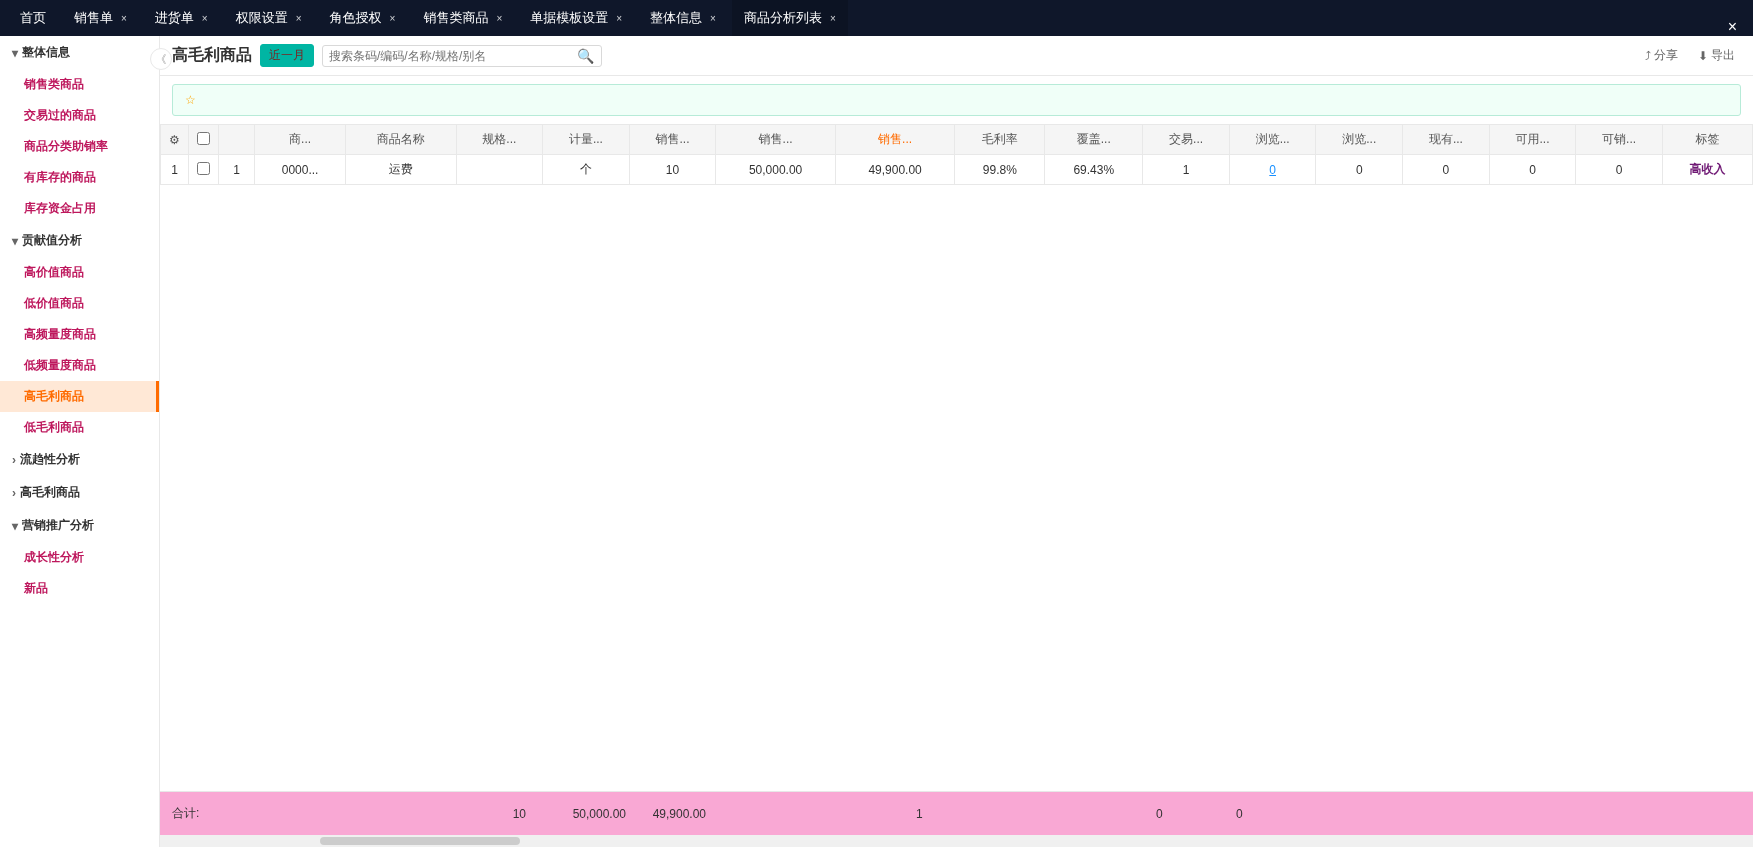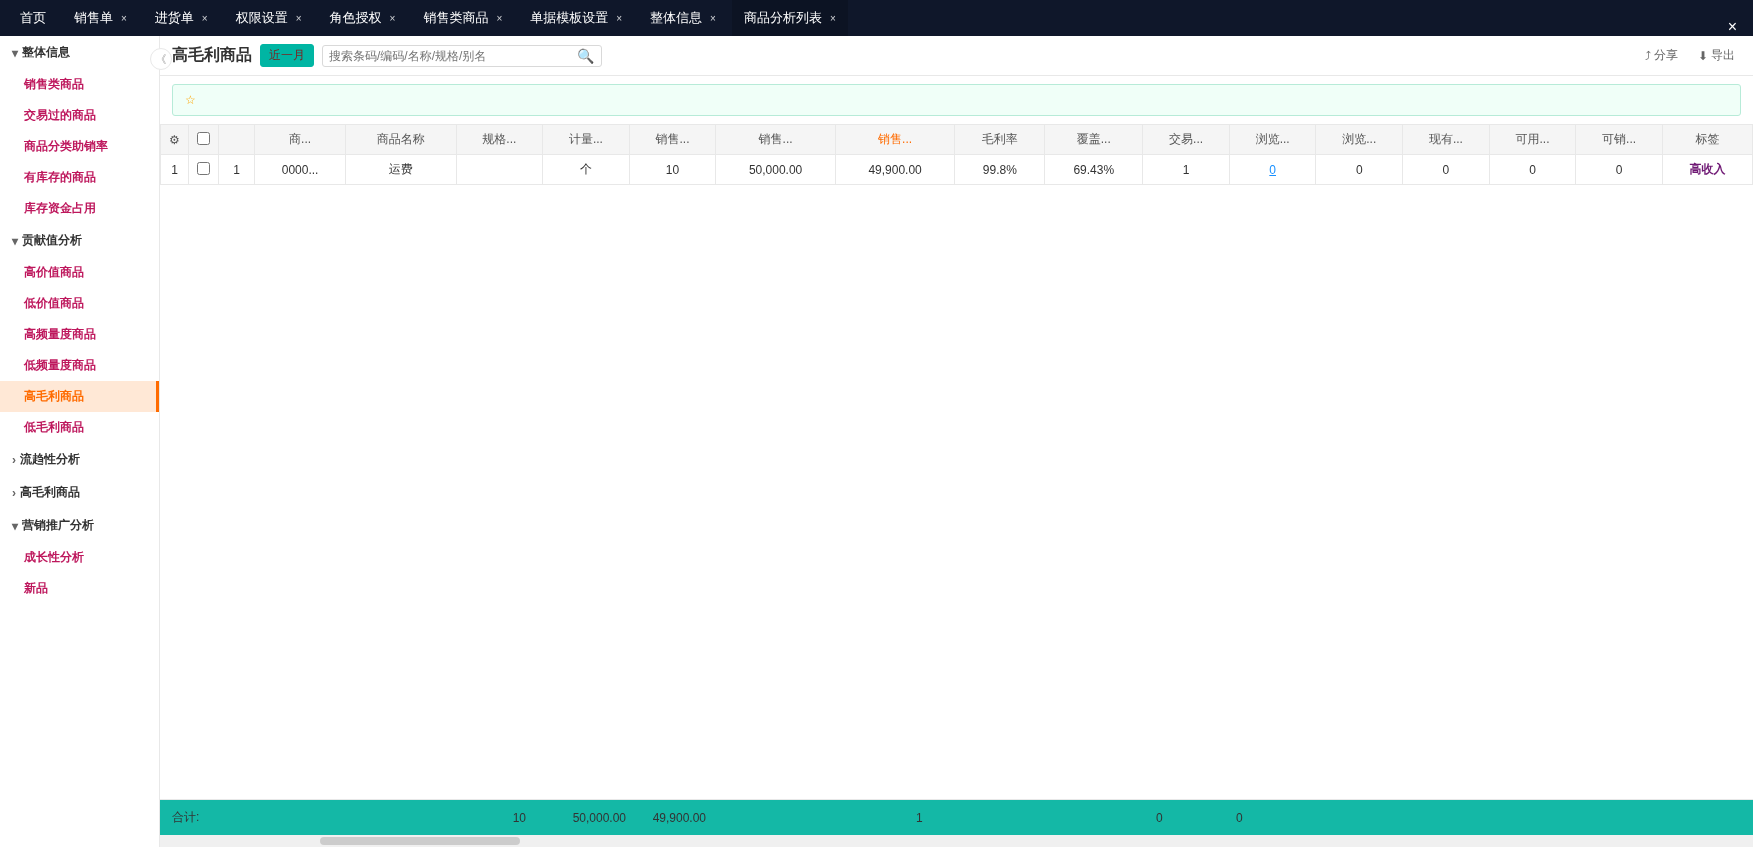--- a/index.html
+++ b/index.html
@@ -172,22 +172,22 @@
     .col-settings { width: 28px; }
     .col-check { width: 28px; }
     .col-num { width: 36px; }
 
     
     .footer-summary {
       display: flex;
       align-items: center;
       border-top: 1px solid #e8e8e8;
       padding: 6px 12px;
-      background: #14b8a6;
-      height: 36px;
+      background: #f9a8d4;
+      height: 44px;
       font-size: 12px;
     }
     .footer-label { color: #333; margin-right: 20px; }
     .footer-values {
       display: flex;
       gap: 0;
     }
     .footer-cell {
       min-width: 80px;
       padding: 0 8px;

